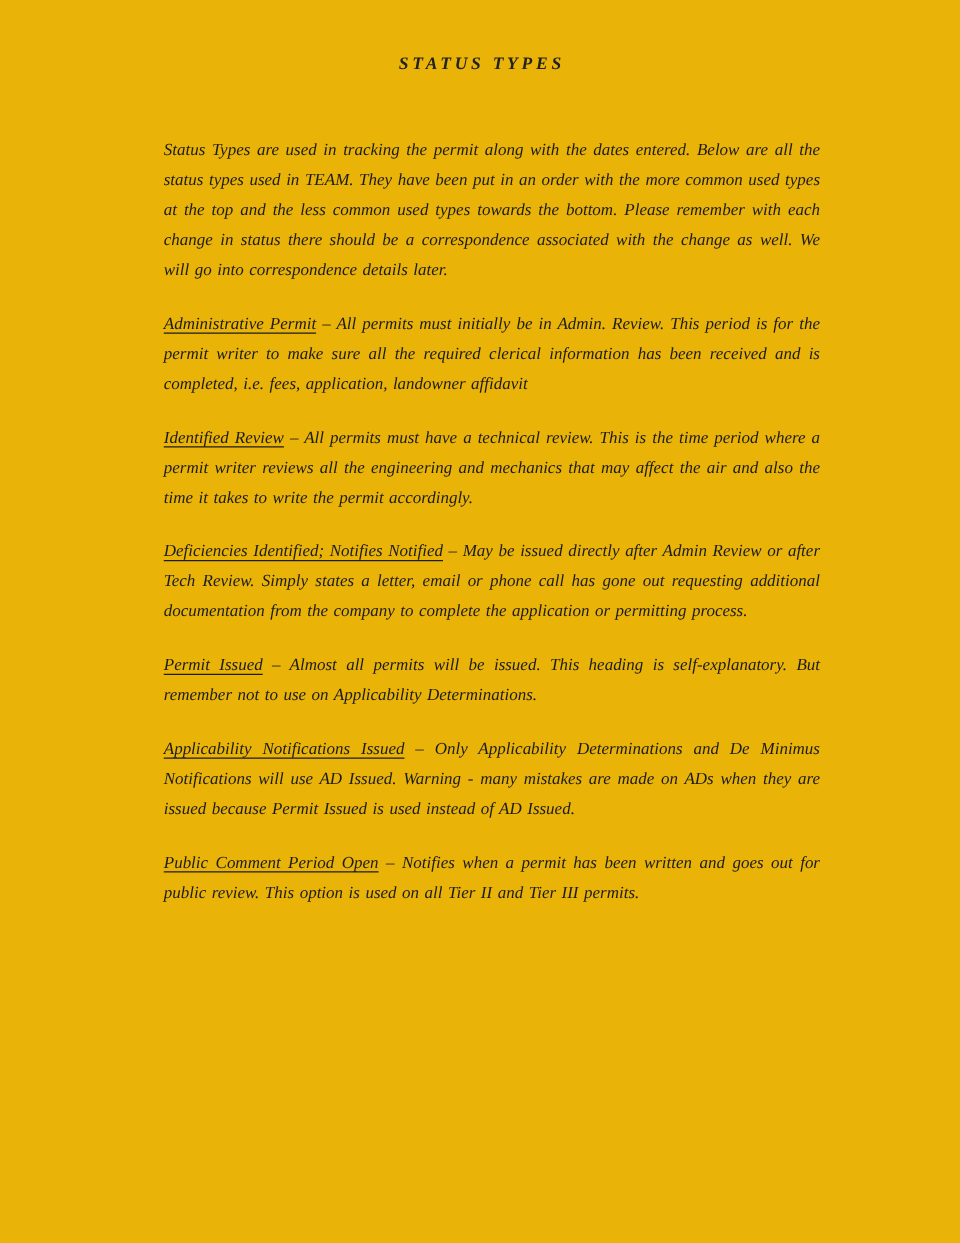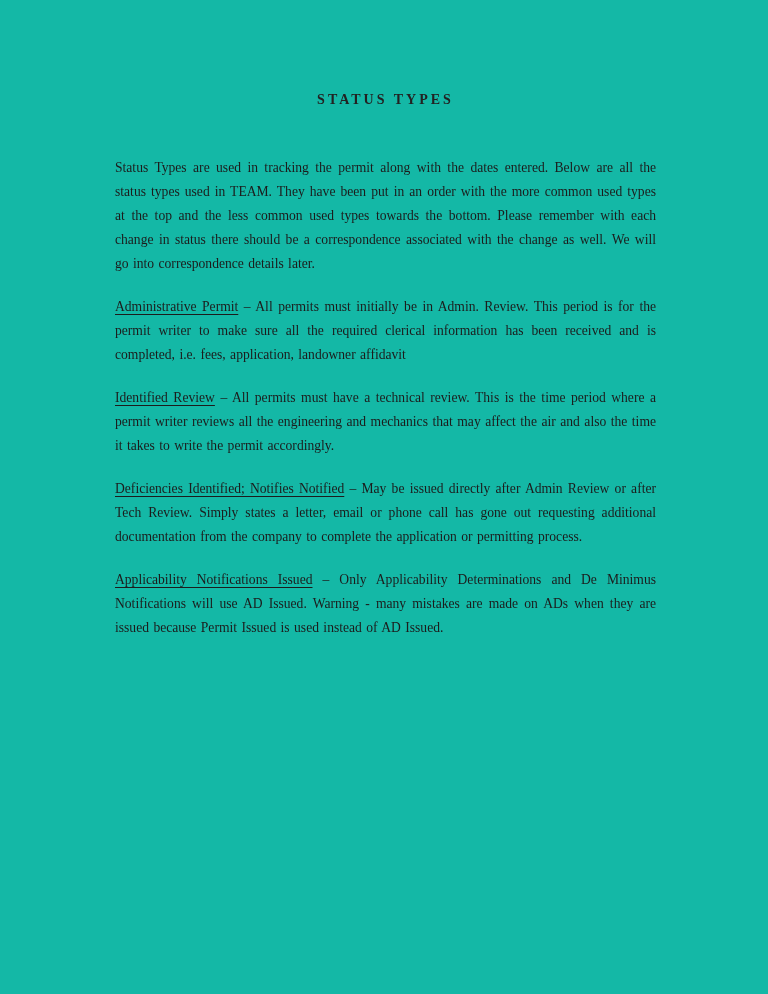--- a/index.html
+++ b/index.html
@@ -5,36 +5,37 @@
   html, body {
     margin: 0;
     padding: 0;
     background: #ffffff;
   }
   .page {
     position: relative;
     width: 768px;
     height: 994px;
     box-sizing: border-box;
-    background: #14b8a6;
-    padding: 92px 112px 40px 115px;
+    background: #eab308;
+    padding: 44px 112px 40px 115px;
     font-family: "Liberation Serif", "DejaVu Serif", serif;
     color: #1c1c1c;
     overflow: hidden;
+    font-style: italic;
   }
   .doc-title {
     margin: 0 0 48px 0;
     text-align: center;
     font-size: 14px;
     font-weight: 600;
     letter-spacing: 3px;
     color: #222222;
   }
   .para {
-    margin: 0 0 19px 0;
+    margin: 0 0 19px 16px;
     font-size: 13.6px;
     line-height: 24px;
     text-align: justify;
     word-spacing: 1px;
   }
   .term {
     text-decoration: underline;
     text-underline-offset: 3px;
   }
 </style>
@@ -46,19 +47,21 @@
   <h1 class="doc-title">STATUS TYPES</h1>
 
   <p class="para">Status Types are used in tracking the permit along with the dates entered.  Below are all the status types used in TEAM.  They have been put in an order with the more common used types at the top and the less common used types towards the bottom.  Please remember with each change in status there should be a correspondence associated with the change as well.  We will go into correspondence details later.</p>
 
   <p class="para"><span class="term">Administrative Permit</span><span> – All permits must initially be in Admin. Review.  This period is for the permit writer to make sure all the required clerical information has been received and is completed, i.e. fees, application, landowner affidavit</span></p>
 
   <p class="para"><span class="term">Identified Review</span><span> – All permits must have a technical review.  This is the time period where a permit writer reviews all the engineering and mechanics that may affect the air and also the time it takes to write the permit accordingly.</span></p>
 
   <p class="para"><span class="term">Deficiencies Identified; Notifies Notified</span><span> – May be issued directly after Admin Review or after Tech Review.  Simply states a letter, email or phone call has gone out requesting additional documentation from the company to complete the application or permitting process.</span></p>
 
+  <p class="para"><span class="term">Permit Issued</span><span> – Almost all permits will be issued.  This heading is self-explanatory.  But remember not to use on Applicability Determinations.</span></p>
 
   <p class="para"><span class="term">Applicability Notifications Issued</span><span> – Only Applicability Determinations and De Minimus Notifications will use AD Issued.  Warning  - many mistakes are made on ADs when they are issued because Permit Issued is used instead of AD Issued.</span></p>
 
 
+  <p class="para"><span class="term">Public Comment Period Open</span><span> – Notifies when a permit has been written and goes out for public review.  This option is used on all Tier II and Tier III permits.</span></p>
 
 
 </div>
 
 </body></html>

